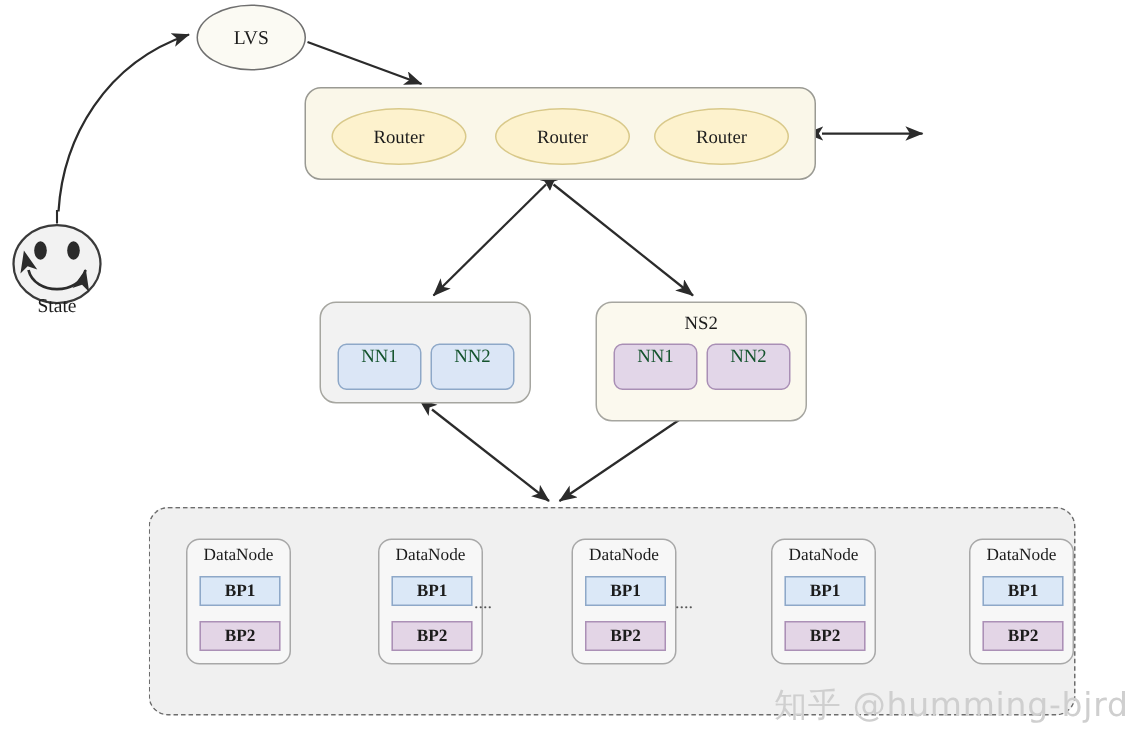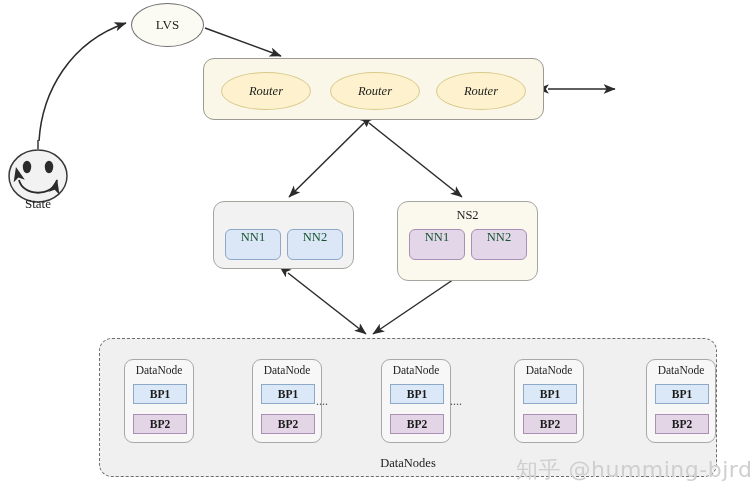--- a/index.html
+++ b/index.html
@@ -68,21 +68,20 @@
   
   #router-container {
     left: 203px;
     top: 58px;
     width: 341px;
     height: 62px;
     border-radius: 11px;
     background: #faf7e9;
     border: 1.4px solid #9a9a93;
     display: block;
-    font-style: italic;
   }
   .router-ellipse {
     position: absolute;
     top: 13px;
     width: 88px;
     height: 36px;
     border-radius: 50%;
     background: #fdf2cd;
     border: 1.2px solid #d9c98a;
     display: flex;
@@ -379,18 +378,17 @@
     <div class="dn-card" style="left:546px;">
       <div class="dn-title">DataNode</div>
       <div class="bp-box bp-1">
         <span>BP1</span>
       </div>
       <div class="bp-box bp-2">
         <span>BP2</span>
       </div>
     </div>
 
-    <div id="datanodes-label">DataNodes</div>
   </div>
 
   <div id="watermark">知乎 @humming-bjrd</div>
 
 </div>
 
 </body></html>

